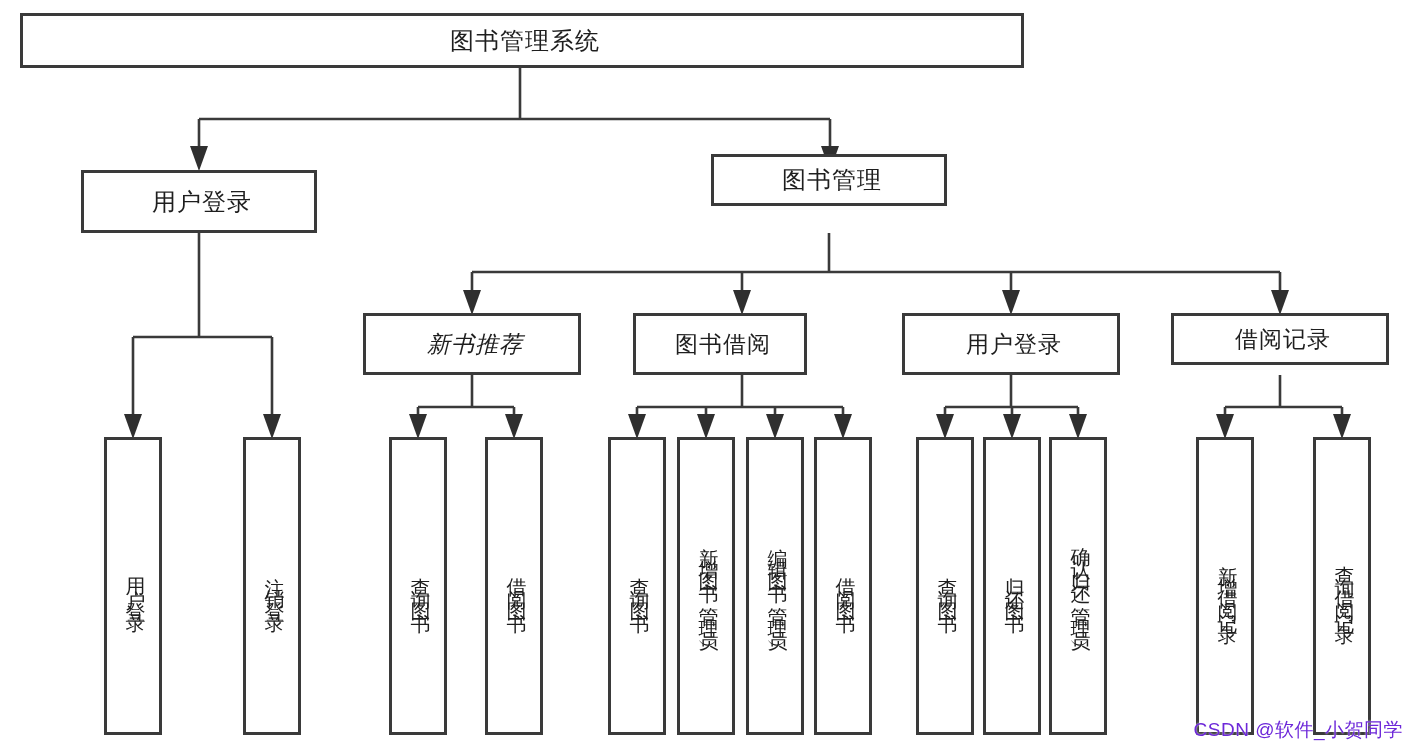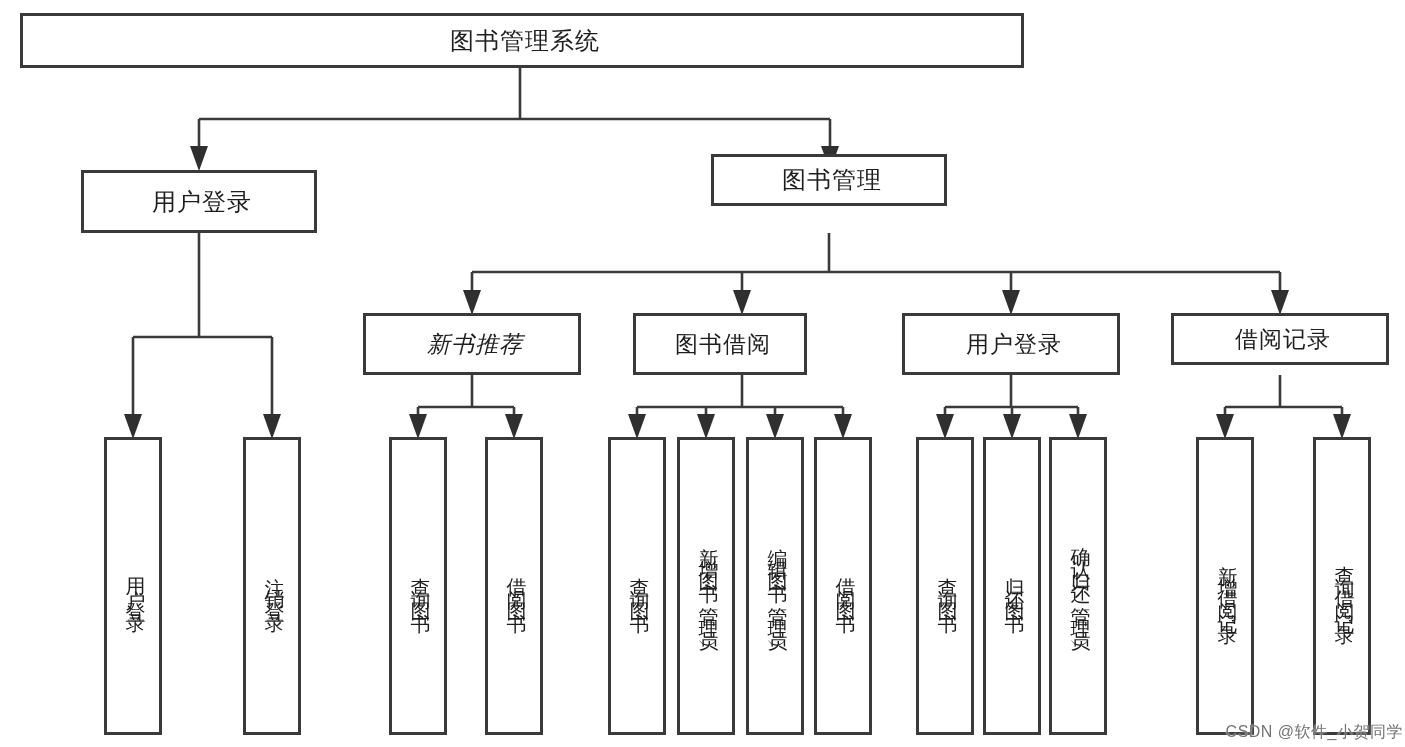--- a/index.html
+++ b/index.html
@@ -38,23 +38,23 @@
     font-size: 20px;
     letter-spacing: 12px;
     line-height: 1;
     white-space: nowrap;
   }
   .watermark {
     position: absolute;
     right: 2px;
     bottom: 4px;
     z-index: 3;
-    font-size: 16px;
+    font-size: 19px;
     letter-spacing: 0.5px;
-    color: #737373;
+    color: #6d28d9;
     text-shadow: 0 0 2px #ffffff;
   }
   line, path.edge { stroke: #3a3a3a; stroke-width: 2.6; fill: none; }
   polygon.arrow { fill: #2f2f2f; stroke: none; }
 </style>
 </head>
 <body>
 
 <div class="canvas">
 

